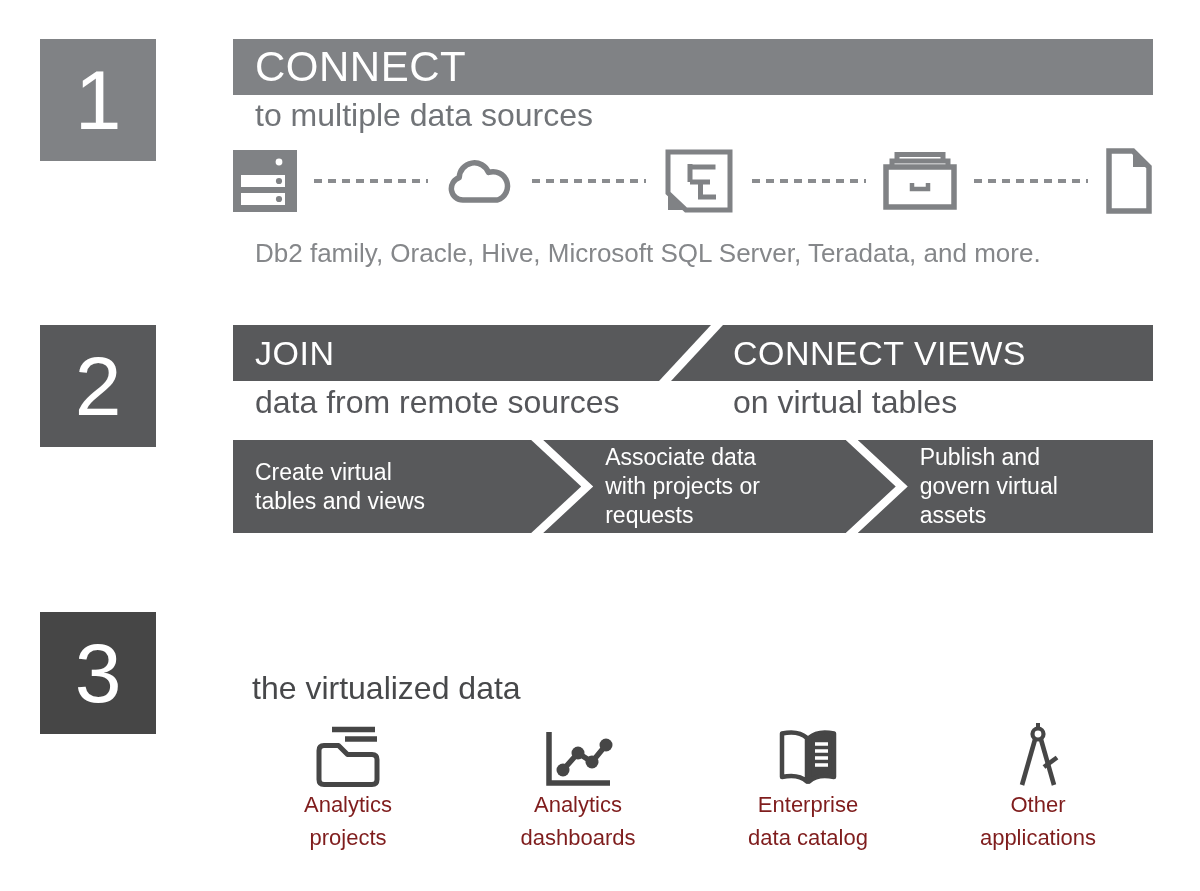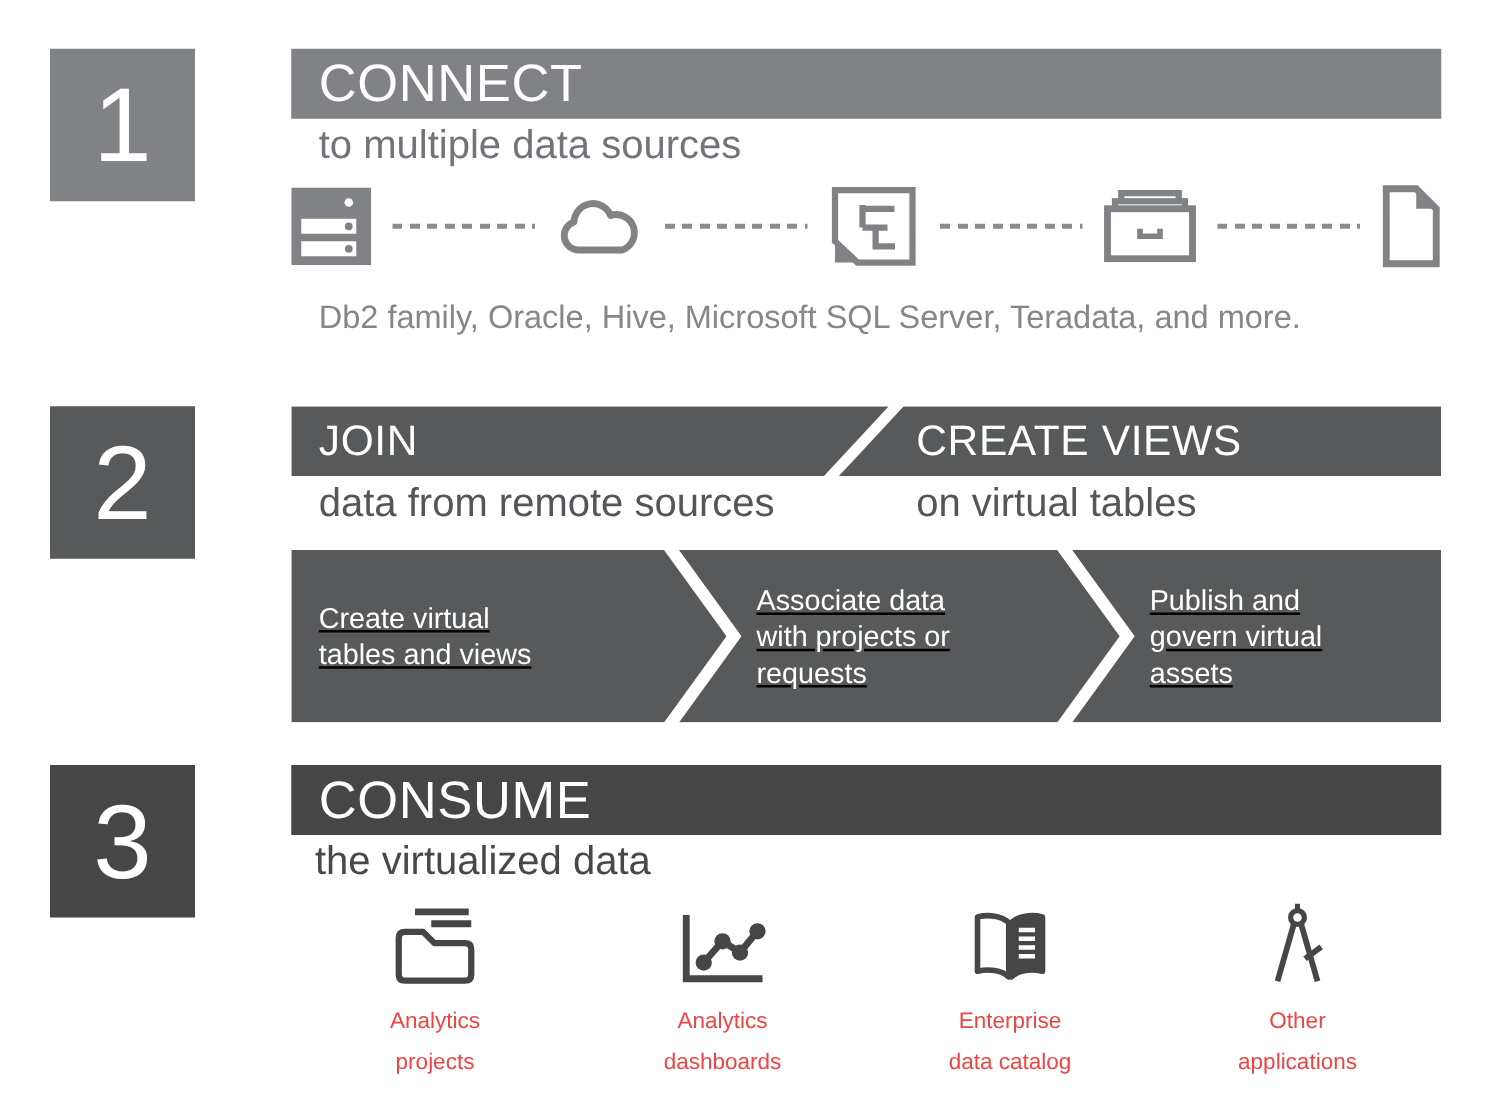--- a/index.html
+++ b/index.html
@@ -31,36 +31,36 @@
            clip-path:polygon(0 0,100% 0,calc(100% - 52px) 100%,0 100%);
            color:#fff;font-size:34px;letter-spacing:.5px;line-height:56px;padding-left:22px;box-sizing:border-box;}
   .viewsbar{position:absolute;left:438px;top:0;right:0;height:56px;background:#58595b;
            clip-path:polygon(52px 0,100% 0,100% 100%,0 100%);
            color:#fff;font-size:34px;letter-spacing:.5px;line-height:56px;padding-left:62px;box-sizing:border-box;}
   
   .iconrow1{left:233px;top:143px;width:920px;height:76px;display:flex;align-items:center;justify-content:space-between;}
   .dash{flex:1 1 auto;height:4px;align-self:center;margin:0 17px;
         background:repeating-linear-gradient(90deg,#8a8c8f 0 8px,transparent 8px 14px);}
   
-  .chevband{left:233px;top:440px;width:920px;height:138px;display:flex;text-decoration:underline;}
+  .chevband{left:233px;top:440px;width:920px;height:93px;display:flex;}
   .chev{background:#58595b;color:#fff;font-size:23px;line-height:29px;display:flex;align-items:center;
         box-sizing:border-box;white-space:pre-line;}
   .chev.c1{flex:290 0 0;clip-path:polygon(0 0,calc(100% - 50px) 0,100% 50%,calc(100% - 50px) 100%,0 100%);
            padding-left:22px;padding-right:54px;}
   .chev.c2,.chev.c3{flex:252 0 0;margin-left:-38px;
            clip-path:polygon(0 0,calc(100% - 50px) 0,100% 50%,calc(100% - 50px) 100%,0 100%,50px 50%);
            padding-left:62px;padding-right:54px;}
   .chev.c4{flex:240 0 0;margin-left:-38px;
            clip-path:polygon(0 0,100% 0,100% 100%,0 100%,50px 50%);
            padding-left:62px;padding-right:8px;}
   
   .consumers{left:233px;top:714px;width:920px;display:flex;}
   .consumer{flex:1 1 0;display:flex;flex-direction:column;align-items:center;}
   .consumer .icon{height:74px;display:flex;align-items:flex-end;justify-content:center;}
-  .consumer .label{margin-top:12px;text-align:center;color:#ef4444;font-size:18px;line-height:33px;white-space:pre-line;}
+  .consumer .label{text-align:center;color:#7f1d1d;font-size:22px;line-height:33px;white-space:pre-line;}
 </style>
 </head>
 <body>
 
 <div id="canvas">
 
   <div class="abs numbox s1">
     <span>1</span>
   </div>
   <div class="abs bar s1">
@@ -104,21 +104,21 @@
   <div class="abs note1">Db2 family, Oracle, Hive, Microsoft SQL Server, Teradata, and more.</div>
 
   <div class="abs numbox s2">
     <span>2</span>
   </div>
   <div class="abs bar2wrap">
     <div class="joinbar">
       <span>JOIN</span>
     </div>
     <div class="viewsbar">
-      <span>CREATE VIEWS</span>
+      <span>CONNECT VIEWS</span>
     </div>
   </div>
   <div class="abs subtitle sub2b">on virtual tables</div>
   <div class="abs subtitle sub2a">data from remote sources</div>
 
   <div class="abs chevband">
     <div class="chev c1">
       <span>Create virtual
 tables and views</span>
     </div>
@@ -129,23 +129,20 @@
     </div>
     <div class="chev c4">
       <span>Publish and
 govern virtual
 assets</span>
     </div>
   </div>
 
   <div class="abs numbox s3">
     <span>3</span>
-  </div>
-  <div class="abs bar bar3">
-    <span>CONSUME</span>
   </div>
   <div class="abs subtitle sub3">the virtualized data</div>
 
   <div class="abs consumers">
 
     <div class="consumer">
       <div class="icon">
         <svg width="70" height="62" viewBox="0 0 70 62">
           <path d="M19 3.5 H62" fill="none" stroke="#464646" stroke-width="5.5"></path>
           <path d="M32 13 H64" fill="none" stroke="#464646" stroke-width="5.5"></path>

